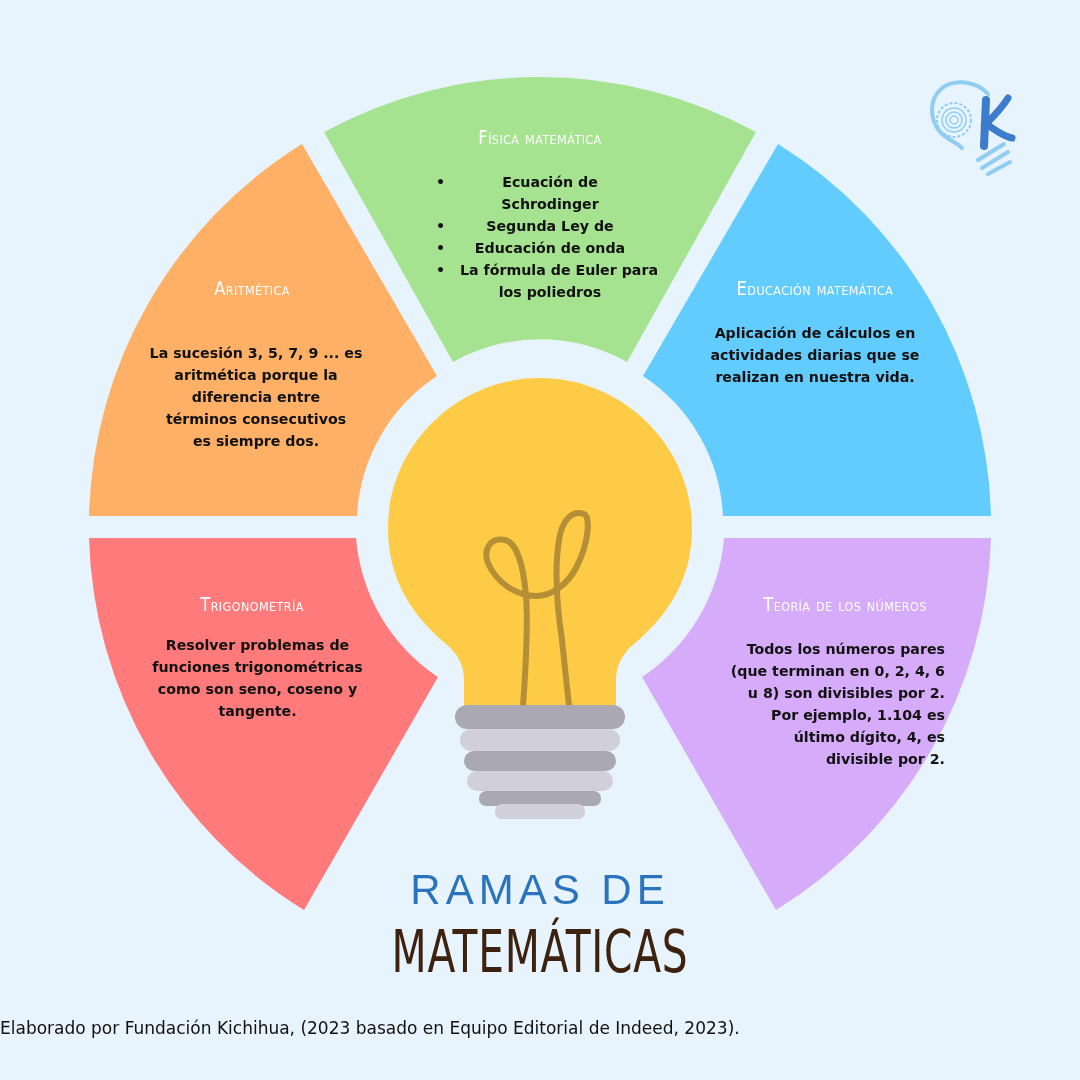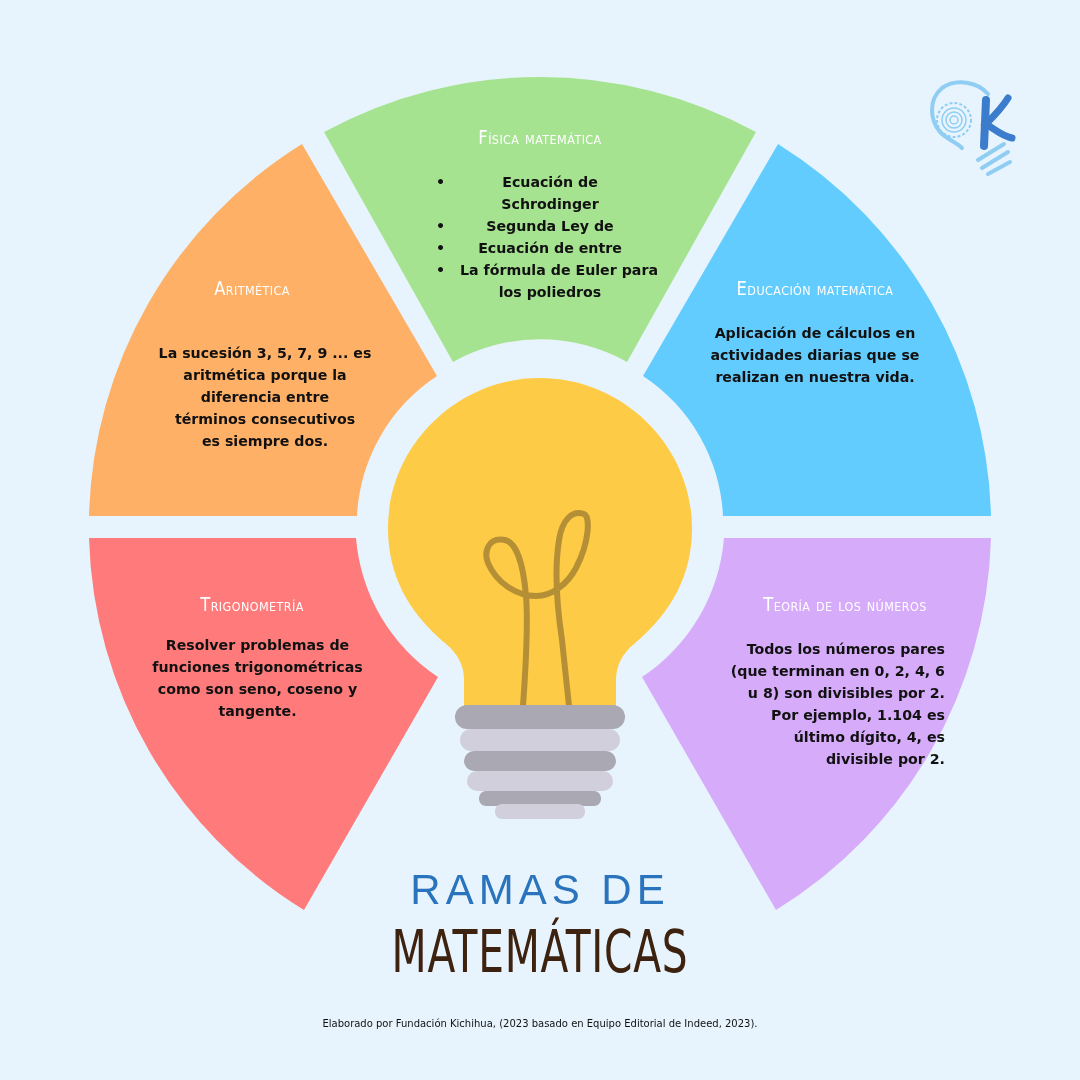--- a/index.html
+++ b/index.html
@@ -43,24 +43,23 @@
       text-align: center;
       color: #3d220f;
       font-family: "DejaVu Sans Condensed", "DejaVu Sans", sans-serif;
       font-size: 58px;
       letter-spacing: 1px;
       transform: scaleX(0.78);
       font-weight: 500;
     }
     .footer {
       position: absolute; left: 0; width: 1080px; top: 1018px;
-      text-align: center;
       color: #111;
       font-family: "DejaVu Sans", sans-serif;
-      font-size: 10px;
+      font-size: 17px;
     }
     .logo { position: absolute; left: 926px; top: 74px; width: 100px; height: 104px; }
   </style>
 </head>
 <body>
 
 <svg id="diagram-svg" width="1080" height="1080" viewBox="0 0 1080 1080">
 
   <path d="M 89 516 A 451 451 0 0 1 302 144 L 437 376 A 178 178 0 0 0 357 516 Z" fill="#ffb067"></path>
 
@@ -95,27 +94,27 @@
   <path d="M 52 86 L 78 70 M 56 94 L 82 78 M 62 100 L 84 88" stroke="#8fcdf3" stroke-width="4" stroke-linecap="round"></path>
   <path d="M 60 26 L 58 72" stroke="#3b7ccc" stroke-width="8" stroke-linecap="round"></path>
   <path d="M 82 24 C 76 34 68 42 60 50 C 70 56 76 62 86 64" fill="none" stroke="#3b7ccc" stroke-width="7" stroke-linecap="round"></path>
 </svg>
 
 <div class="seg-title" style="left:440px; top:126px; width:200px;">Física matemática</div>
 <div class="seg-body" style="left:430px; top:171px; width:240px;">
   <div style="position:relative;"><span style="position:absolute;left:6px;">•</span><span>Ecuación de</span></div>
   <div>Schrodinger</div>
   <div style="position:relative;"><span style="position:absolute;left:6px;">•</span><span>Segunda Ley de</span></div>
-  <div style="position:relative;"><span style="position:absolute;left:6px;">•</span><span>Ecuación de entre</span></div>
+  <div style="position:relative;"><span style="position:absolute;left:6px;">•</span><span>Educación de onda</span></div>
   <div style="position:relative;"><span style="position:absolute;left:6px;">•</span><span style="padding-left:18px;">La fórmula de Euler para</span></div>
   <div>los poliedros</div>
 </div>
 
 <div class="seg-title" style="left:152px; top:277px; width:200px;">Aritmética</div>
-<div class="seg-body" style="left:140px; top:342px; width:250px;">
+<div class="seg-body" style="left:131px; top:342px; width:250px;">
   <div>La sucesión 3, 5, 7, 9 ... es</div>
   <div>aritmética porque la</div>
   <div>diferencia entre</div>
   <div>términos consecutivos</div>
   <div>es siempre dos.</div>
 </div>
 
 <div class="seg-title" style="left:700px; top:277px; width:230px;">Educación matemática</div>
 <div class="seg-body" style="left:695px; top:322px; width:240px;">
   <div>Aplicación de cálculos en</div>

